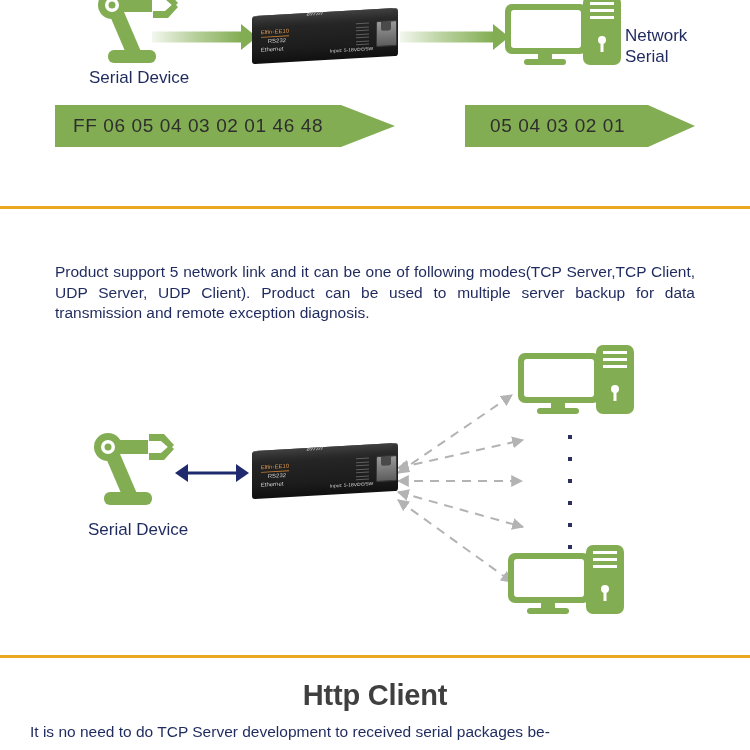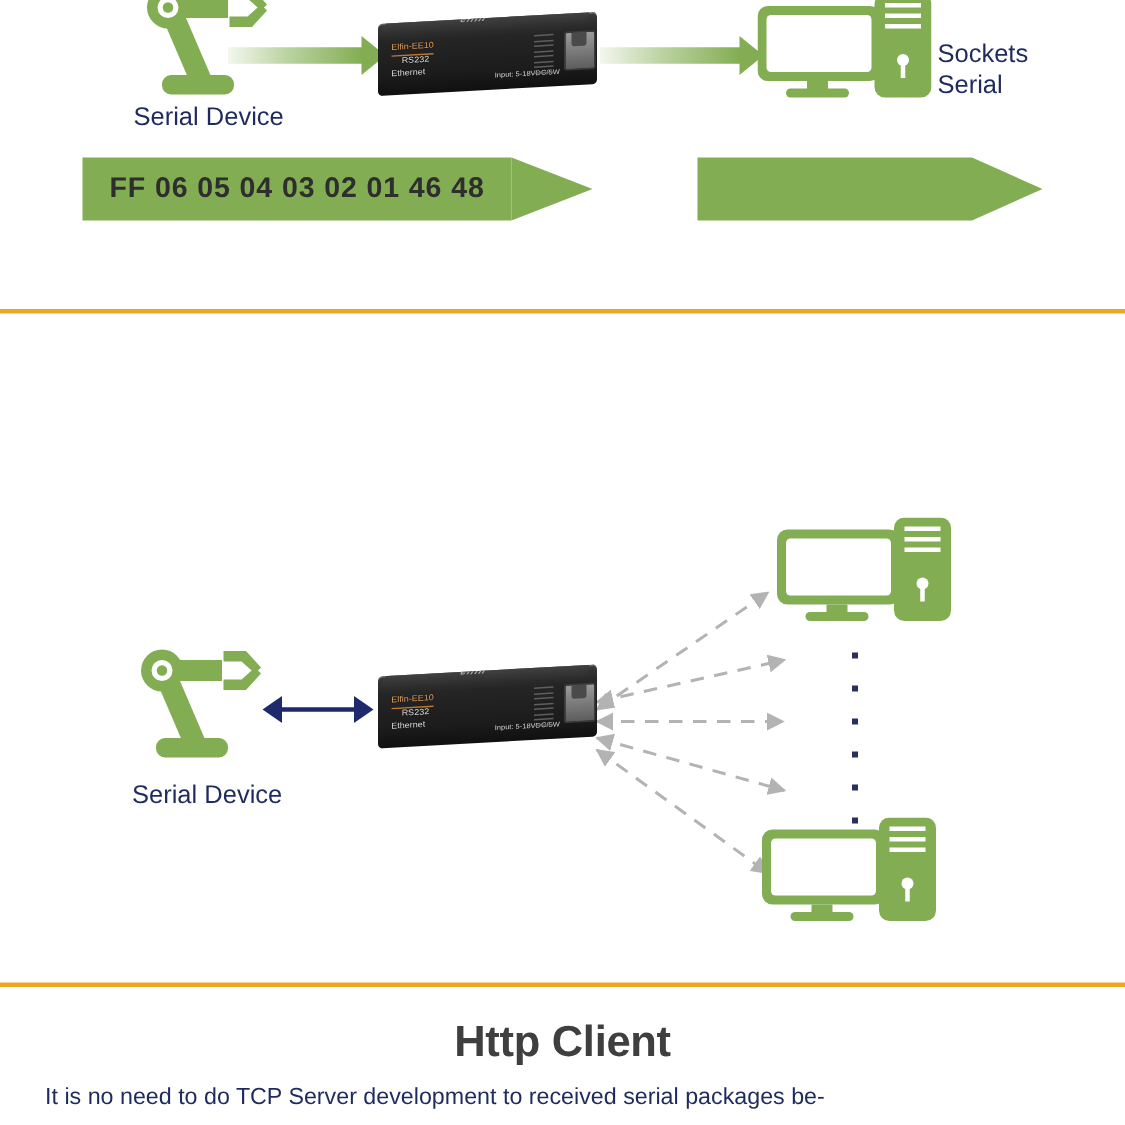--- a/index.html
+++ b/index.html
@@ -221,38 +221,40 @@
           <rect x="78" y="0" width="38" height="69" rx="7"></rect>
           <rect x="85" y="6" width="24" height="3" fill="#ffffff"></rect>
           <rect x="85" y="13" width="24" height="3" fill="#ffffff"></rect>
           <rect x="85" y="20" width="24" height="3" fill="#ffffff"></rect>
           <circle cx="97" cy="44" r="4" fill="#ffffff"></circle>
           <rect x="95.5" y="44" width="3" height="12" fill="#ffffff"></rect>
         </g>
       </svg>
     </div>
     <div class="caption two-line" style="left:625px;top:25px;width:110px;">
-      <span>Sockets</span><br>
+      <span>Network</span><br>
       <span>Serial</span>
     </div>
 
-    <div class="data-arrow" style="left:55px;top:105px;width:340px;height:42px;font-weight:bold;">
+    <div class="data-arrow" style="left:55px;top:105px;width:340px;height:42px;">
       <div class="shaft" style="width:286px;"></div>
       <div class="head" style="left:286px;border-left-width:54px;border-top-width:21px;border-bottom-width:21px;"></div>
       <div class="txt" style="padding-left:18px;">FF 06 05 04 03 02 01 46 48</div>
     </div>
 
     <div class="data-arrow" style="left:465px;top:105px;width:230px;height:42px;">
       <div class="shaft" style="width:183px;"></div>
       <div class="head" style="left:183px;border-left-width:47px;border-top-width:21px;border-bottom-width:21px;"></div>
+      <div class="txt" style="padding-left:25px;">05 04 03 02 01</div>
     </div>
   </div>
 
   <div class="divider" style="top:206px;"></div>
 
+  <div class="section-body" style="top:262px;">Product support 5 network link and it can be one of following modes(TCP Server,TCP Client, UDP Server, UDP Client). Product can be used to multiple server backup for data transmission and remote exception diagnosis.</div>
 
   <div class="abs" style="left:0;top:330px;width:750px;height:310px;">
 
     <svg class="links" viewBox="0 0 750 750" width="750" height="750" style="top:-330px;">
       <defs>
         <marker id="ah" viewBox="0 0 10 10" refX="9" refY="5" markerWidth="6" markerHeight="6" orient="auto-start-reverse">
           <path d="M0 0 L10 5 L0 10 z" fill="#b3b3b3"></path>
         </marker>
         <marker id="ah2" viewBox="0 0 10 10" refX="9" refY="5" markerWidth="6" markerHeight="6" orient="auto-start-reverse">
           <path d="M0 0 L10 5 L0 10 z" fill="#b3b3b3"></path>

